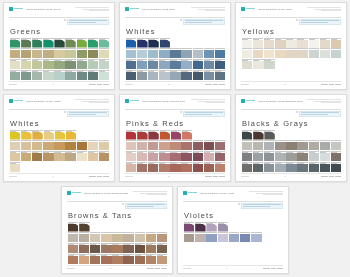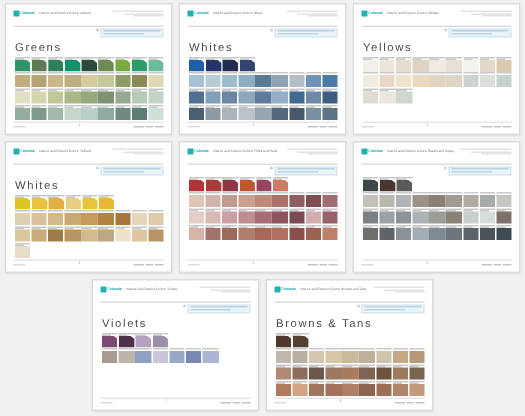--- a/index.html
+++ b/index.html
@@ -1185,20 +1185,21 @@
           </div>
         </div>
         <div class="headrule"></div>
         <div class="inforow">
           <div class="info-dot"></div>
           <div class="infobox" title="Colors shown are approximate and may vary from actual paint.">
             <div class="line"></div>
             <div class="line w70"></div>
           </div>
         </div>
+        <div class="cardtitle">Pinks &amp; Reds</div>
         <div class="swatch-area">
           <div class="swatch-row">
             <div class="swatch folded" title="Crimson">
               <div class="swatch-label">
                 <i></i>
                 <i class="w60"></i>
               </div>
               <div class="swatch-chip" style="background: rgb(180, 50, 56);"></div>
             </div>
             <div class="swatch folded" title="Brick Red">
@@ -1459,20 +1460,21 @@
           </div>
         </div>
         <div class="headrule"></div>
         <div class="inforow">
           <div class="info-dot"></div>
           <div class="infobox" title="Colors shown are approximate and may vary from actual paint.">
             <div class="line"></div>
             <div class="line w70"></div>
           </div>
         </div>
+        <div class="cardtitle">Blacks &amp; Grays</div>
         <div class="swatch-area">
           <div class="swatch-row">
             <div class="swatch folded" title="Onyx">
               <div class="swatch-label">
                 <i></i>
                 <i class="w60"></i>
               </div>
               <div class="swatch-chip" style="background: rgb(60, 71, 72);"></div>
             </div>
             <div class="swatch folded" title="Espresso">
@@ -1699,371 +1701,371 @@
         </div>
       </div>
     </div>
     <div class="grid-row centered">
       <div class="card">
         <div class="cardhead">
           <div class="logo">
             <div class="logo-mark"></div>
             <div class="logo-word">Colorade</div>
           </div>
-          <div class="head-sub">Interior and Exterior Colors: Violets</div>
+          <div class="head-sub">Interior and Exterior Colors: Browns and Tans</div>
           <div class="head-right">
             <div class="line s1"></div>
             <div class="line s2"></div>
             <div class="line s3"></div>
           </div>
         </div>
         <div class="headrule"></div>
         <div class="inforow">
           <div class="info-dot"></div>
           <div class="infobox" title="Colors shown are approximate and may vary from actual paint.">
             <div class="line"></div>
             <div class="line w70"></div>
           </div>
         </div>
-        <div class="cardtitle">Violets</div>
+        <div class="cardtitle">Browns &amp; Tans</div>
         <div class="swatch-area">
           <div class="swatch-row">
-            <div class="swatch folded" title="Royal Violet">
-              <div class="swatch-label">
-                <i></i>
-                <i class="w60"></i>
-              </div>
-              <div class="swatch-chip" style="background: rgb(122, 74, 114);"></div>
-            </div>
-            <div class="swatch folded" title="Aubergine">
-              <div class="swatch-label">
-                <i></i>
-                <i class="w60"></i>
-              </div>
-              <div class="swatch-chip" style="background: rgb(78, 48, 72);"></div>
-            </div>
-            <div class="swatch folded" title="Lilac Dusk">
-              <div class="swatch-label">
-                <i></i>
-                <i class="w60"></i>
-              </div>
-              <div class="swatch-chip" style="background: rgb(180, 162, 189);"></div>
-            </div>
-            <div class="swatch folded" title="Heather">
-              <div class="swatch-label">
-                <i></i>
-                <i class="w60"></i>
-              </div>
-              <div class="swatch-chip" style="background: rgb(154, 143, 168);"></div>
-            </div>
-          </div>
-          <div class="swatch-row">
-            <div class="swatch" title="Taupe Violet">
-              <div class="swatch-label">
-                <i></i>
-                <i class="w60"></i>
-              </div>
-              <div class="swatch-chip" style="background: rgb(167, 154, 143);"></div>
+            <div class="swatch folded" title="Dark Walnut">
+              <div class="swatch-label">
+                <i></i>
+                <i class="w60"></i>
+              </div>
+              <div class="swatch-chip" style="background: rgb(77, 58, 44);"></div>
+            </div>
+            <div class="swatch folded" title="Coffee">
+              <div class="swatch-label">
+                <i></i>
+                <i class="w60"></i>
+              </div>
+              <div class="swatch-chip" style="background: rgb(84, 65, 47);"></div>
+            </div>
+          </div>
+          <div class="swatch-row">
+            <div class="swatch" title="Greige">
+              <div class="swatch-label">
+                <i></i>
+                <i class="w60"></i>
+              </div>
+              <div class="swatch-chip" style="background: rgb(192, 184, 172);"></div>
             </div>
             <div class="swatch" title="Mushroom">
               <div class="swatch-label">
                 <i></i>
                 <i class="w60"></i>
               </div>
-              <div class="swatch-chip" style="background: rgb(191, 179, 174);"></div>
-            </div>
-            <div class="swatch" title="Periwinkle">
-              <div class="swatch-label">
-                <i></i>
-                <i class="w60"></i>
-              </div>
-              <div class="swatch-chip" style="background: rgb(143, 160, 196);"></div>
-            </div>
-            <div class="swatch" title="Lavender Mist">
-              <div class="swatch-label">
-                <i></i>
-                <i class="w60"></i>
-              </div>
-              <div class="swatch-chip" style="background: rgb(200, 198, 216);"></div>
-            </div>
-            <div class="swatch" title="Wisteria">
-              <div class="swatch-label">
-                <i></i>
-                <i class="w60"></i>
-              </div>
-              <div class="swatch-chip" style="background: rgb(154, 167, 198);"></div>
-            </div>
-            <div class="swatch" title="Blue Violet">
-              <div class="swatch-label">
-                <i></i>
-                <i class="w60"></i>
-              </div>
-              <div class="swatch-chip" style="background: rgb(120, 136, 176);"></div>
-            </div>
-            <div class="swatch" title="Pale Iris">
-              <div class="swatch-label">
-                <i></i>
-                <i class="w60"></i>
-              </div>
-              <div class="swatch-chip" style="background: rgb(170, 182, 210);"></div>
+              <div class="swatch-chip" style="background: rgb(184, 175, 163);"></div>
+            </div>
+            <div class="swatch" title="Oatmeal">
+              <div class="swatch-label">
+                <i></i>
+                <i class="w60"></i>
+              </div>
+              <div class="swatch-chip" style="background: rgb(211, 199, 178);"></div>
+            </div>
+            <div class="swatch" title="Sand">
+              <div class="swatch-label">
+                <i></i>
+                <i class="w60"></i>
+              </div>
+              <div class="swatch-chip" style="background: rgb(216, 198, 167);"></div>
+            </div>
+            <div class="swatch" title="Dune">
+              <div class="swatch-label">
+                <i></i>
+                <i class="w60"></i>
+              </div>
+              <div class="swatch-chip" style="background: rgb(203, 185, 156);"></div>
+            </div>
+            <div class="swatch" title="Stone Tan">
+              <div class="swatch-label">
+                <i></i>
+                <i class="w60"></i>
+              </div>
+              <div class="swatch-chip" style="background: rgb(191, 177, 156);"></div>
+            </div>
+            <div class="swatch" title="Linen Tan">
+              <div class="swatch-label">
+                <i></i>
+                <i class="w60"></i>
+              </div>
+              <div class="swatch-chip" style="background: rgb(207, 194, 171);"></div>
+            </div>
+            <div class="swatch" title="Buckskin">
+              <div class="swatch-label">
+                <i></i>
+                <i class="w60"></i>
+              </div>
+              <div class="swatch-chip" style="background: rgb(197, 168, 134);"></div>
+            </div>
+            <div class="swatch" title="Camel">
+              <div class="swatch-label">
+                <i></i>
+                <i class="w60"></i>
+              </div>
+              <div class="swatch-chip" style="background: rgb(185, 151, 122);"></div>
+            </div>
+          </div>
+          <div class="swatch-row">
+            <div class="swatch" title="Clay">
+              <div class="swatch-label">
+                <i></i>
+                <i class="w60"></i>
+              </div>
+              <div class="swatch-chip" style="background: rgb(176, 138, 115);"></div>
+            </div>
+            <div class="swatch" title="Cocoa">
+              <div class="swatch-label">
+                <i></i>
+                <i class="w60"></i>
+              </div>
+              <div class="swatch-chip" style="background: rgb(141, 110, 92);"></div>
+            </div>
+            <div class="swatch" title="Umber">
+              <div class="swatch-label">
+                <i></i>
+                <i class="w60"></i>
+              </div>
+              <div class="swatch-chip" style="background: rgb(106, 88, 75);"></div>
+            </div>
+            <div class="swatch" title="Chestnut">
+              <div class="swatch-label">
+                <i></i>
+                <i class="w60"></i>
+              </div>
+              <div class="swatch-chip" style="background: rgb(156, 119, 97);"></div>
+            </div>
+            <div class="swatch" title="Sienna">
+              <div class="swatch-label">
+                <i></i>
+                <i class="w60"></i>
+              </div>
+              <div class="swatch-chip" style="background: rgb(168, 122, 94);"></div>
+            </div>
+            <div class="swatch" title="Mocha">
+              <div class="swatch-label">
+                <i></i>
+                <i class="w60"></i>
+              </div>
+              <div class="swatch-chip" style="background: rgb(126, 98, 82);"></div>
+            </div>
+            <div class="swatch" title="Chocolate">
+              <div class="swatch-label">
+                <i></i>
+                <i class="w60"></i>
+              </div>
+              <div class="swatch-chip" style="background: rgb(109, 82, 63);"></div>
+            </div>
+            <div class="swatch" title="Pecan">
+              <div class="swatch-label">
+                <i></i>
+                <i class="w60"></i>
+              </div>
+              <div class="swatch-chip" style="background: rgb(155, 122, 95);"></div>
+            </div>
+            <div class="swatch" title="Bark">
+              <div class="swatch-label">
+                <i></i>
+                <i class="w60"></i>
+              </div>
+              <div class="swatch-chip" style="background: rgb(122, 100, 80);"></div>
+            </div>
+          </div>
+          <div class="swatch-row">
+            <div class="swatch" title="Terracotta">
+              <div class="swatch-label">
+                <i></i>
+                <i class="w60"></i>
+              </div>
+              <div class="swatch-chip" style="background: rgb(176, 123, 93);"></div>
+            </div>
+            <div class="swatch" title="Apricot Tan">
+              <div class="swatch-label">
+                <i></i>
+                <i class="w60"></i>
+              </div>
+              <div class="swatch-chip" style="background: rgb(212, 164, 130);"></div>
+            </div>
+            <div class="swatch" title="Saddle">
+              <div class="swatch-label">
+                <i></i>
+                <i class="w60"></i>
+              </div>
+              <div class="swatch-chip" style="background: rgb(160, 117, 90);"></div>
+            </div>
+            <div class="swatch" title="Rust Brown">
+              <div class="swatch-label">
+                <i></i>
+                <i class="w60"></i>
+              </div>
+              <div class="swatch-chip" style="background: rgb(165, 113, 90);"></div>
+            </div>
+            <div class="swatch" title="Copper">
+              <div class="swatch-label">
+                <i></i>
+                <i class="w60"></i>
+              </div>
+              <div class="swatch-chip" style="background: rgb(176, 126, 98);"></div>
+            </div>
+            <div class="swatch" title="Russet">
+              <div class="swatch-label">
+                <i></i>
+                <i class="w60"></i>
+              </div>
+              <div class="swatch-chip" style="background: rgb(142, 100, 80);"></div>
+            </div>
+            <div class="swatch" title="Cinnamon">
+              <div class="swatch-label">
+                <i></i>
+                <i class="w60"></i>
+              </div>
+              <div class="swatch-chip" style="background: rgb(157, 111, 85);"></div>
+            </div>
+            <div class="swatch" title="Amber Brown">
+              <div class="swatch-label">
+                <i></i>
+                <i class="w60"></i>
+              </div>
+              <div class="swatch-chip" style="background: rgb(176, 132, 104);"></div>
+            </div>
+            <div class="swatch" title="Praline">
+              <div class="swatch-label">
+                <i></i>
+                <i class="w60"></i>
+              </div>
+              <div class="swatch-chip" style="background: rgb(195, 154, 121);"></div>
             </div>
           </div>
         </div>
         <div class="cardfoot">
           <div class="foot-left">
             <i></i>
           </div>
-          <div class="foot-page">7</div>
+          <div class="foot-page">8</div>
           <div class="foot-right">
             <i class="a"></i>
             <i class="b"></i>
             <i class="c"></i>
           </div>
         </div>
       </div>
       <div class="card">
         <div class="cardhead">
           <div class="logo">
             <div class="logo-mark"></div>
             <div class="logo-word">Colorade</div>
           </div>
-          <div class="head-sub">Interior and Exterior Colors: Browns and Tans</div>
+          <div class="head-sub">Interior and Exterior Colors: Violets</div>
           <div class="head-right">
             <div class="line s1"></div>
             <div class="line s2"></div>
             <div class="line s3"></div>
           </div>
         </div>
         <div class="headrule"></div>
         <div class="inforow">
           <div class="info-dot"></div>
           <div class="infobox" title="Colors shown are approximate and may vary from actual paint.">
             <div class="line"></div>
             <div class="line w70"></div>
           </div>
         </div>
-        <div class="cardtitle">Browns &amp; Tans</div>
+        <div class="cardtitle">Violets</div>
         <div class="swatch-area">
           <div class="swatch-row">
-            <div class="swatch folded" title="Dark Walnut">
-              <div class="swatch-label">
-                <i></i>
-                <i class="w60"></i>
-              </div>
-              <div class="swatch-chip" style="background: rgb(77, 58, 44);"></div>
-            </div>
-            <div class="swatch folded" title="Coffee">
-              <div class="swatch-label">
-                <i></i>
-                <i class="w60"></i>
-              </div>
-              <div class="swatch-chip" style="background: rgb(84, 65, 47);"></div>
-            </div>
-          </div>
-          <div class="swatch-row">
-            <div class="swatch" title="Greige">
-              <div class="swatch-label">
-                <i></i>
-                <i class="w60"></i>
-              </div>
-              <div class="swatch-chip" style="background: rgb(192, 184, 172);"></div>
+            <div class="swatch folded" title="Royal Violet">
+              <div class="swatch-label">
+                <i></i>
+                <i class="w60"></i>
+              </div>
+              <div class="swatch-chip" style="background: rgb(122, 74, 114);"></div>
+            </div>
+            <div class="swatch folded" title="Aubergine">
+              <div class="swatch-label">
+                <i></i>
+                <i class="w60"></i>
+              </div>
+              <div class="swatch-chip" style="background: rgb(78, 48, 72);"></div>
+            </div>
+            <div class="swatch folded" title="Lilac Dusk">
+              <div class="swatch-label">
+                <i></i>
+                <i class="w60"></i>
+              </div>
+              <div class="swatch-chip" style="background: rgb(180, 162, 189);"></div>
+            </div>
+            <div class="swatch folded" title="Heather">
+              <div class="swatch-label">
+                <i></i>
+                <i class="w60"></i>
+              </div>
+              <div class="swatch-chip" style="background: rgb(154, 143, 168);"></div>
+            </div>
+          </div>
+          <div class="swatch-row">
+            <div class="swatch" title="Taupe Violet">
+              <div class="swatch-label">
+                <i></i>
+                <i class="w60"></i>
+              </div>
+              <div class="swatch-chip" style="background: rgb(167, 154, 143);"></div>
             </div>
             <div class="swatch" title="Mushroom">
               <div class="swatch-label">
                 <i></i>
                 <i class="w60"></i>
               </div>
-              <div class="swatch-chip" style="background: rgb(184, 175, 163);"></div>
-            </div>
-            <div class="swatch" title="Oatmeal">
-              <div class="swatch-label">
-                <i></i>
-                <i class="w60"></i>
-              </div>
-              <div class="swatch-chip" style="background: rgb(211, 199, 178);"></div>
-            </div>
-            <div class="swatch" title="Sand">
-              <div class="swatch-label">
-                <i></i>
-                <i class="w60"></i>
-              </div>
-              <div class="swatch-chip" style="background: rgb(216, 198, 167);"></div>
-            </div>
-            <div class="swatch" title="Dune">
-              <div class="swatch-label">
-                <i></i>
-                <i class="w60"></i>
-              </div>
-              <div class="swatch-chip" style="background: rgb(203, 185, 156);"></div>
-            </div>
-            <div class="swatch" title="Stone Tan">
-              <div class="swatch-label">
-                <i></i>
-                <i class="w60"></i>
-              </div>
-              <div class="swatch-chip" style="background: rgb(191, 177, 156);"></div>
-            </div>
-            <div class="swatch" title="Linen Tan">
-              <div class="swatch-label">
-                <i></i>
-                <i class="w60"></i>
-              </div>
-              <div class="swatch-chip" style="background: rgb(207, 194, 171);"></div>
-            </div>
-            <div class="swatch" title="Buckskin">
-              <div class="swatch-label">
-                <i></i>
-                <i class="w60"></i>
-              </div>
-              <div class="swatch-chip" style="background: rgb(197, 168, 134);"></div>
-            </div>
-            <div class="swatch" title="Camel">
-              <div class="swatch-label">
-                <i></i>
-                <i class="w60"></i>
-              </div>
-              <div class="swatch-chip" style="background: rgb(185, 151, 122);"></div>
-            </div>
-          </div>
-          <div class="swatch-row">
-            <div class="swatch" title="Clay">
-              <div class="swatch-label">
-                <i></i>
-                <i class="w60"></i>
-              </div>
-              <div class="swatch-chip" style="background: rgb(176, 138, 115);"></div>
-            </div>
-            <div class="swatch" title="Cocoa">
-              <div class="swatch-label">
-                <i></i>
-                <i class="w60"></i>
-              </div>
-              <div class="swatch-chip" style="background: rgb(141, 110, 92);"></div>
-            </div>
-            <div class="swatch" title="Umber">
-              <div class="swatch-label">
-                <i></i>
-                <i class="w60"></i>
-              </div>
-              <div class="swatch-chip" style="background: rgb(106, 88, 75);"></div>
-            </div>
-            <div class="swatch" title="Chestnut">
-              <div class="swatch-label">
-                <i></i>
-                <i class="w60"></i>
-              </div>
-              <div class="swatch-chip" style="background: rgb(156, 119, 97);"></div>
-            </div>
-            <div class="swatch" title="Sienna">
-              <div class="swatch-label">
-                <i></i>
-                <i class="w60"></i>
-              </div>
-              <div class="swatch-chip" style="background: rgb(168, 122, 94);"></div>
-            </div>
-            <div class="swatch" title="Mocha">
-              <div class="swatch-label">
-                <i></i>
-                <i class="w60"></i>
-              </div>
-              <div class="swatch-chip" style="background: rgb(126, 98, 82);"></div>
-            </div>
-            <div class="swatch" title="Chocolate">
-              <div class="swatch-label">
-                <i></i>
-                <i class="w60"></i>
-              </div>
-              <div class="swatch-chip" style="background: rgb(109, 82, 63);"></div>
-            </div>
-            <div class="swatch" title="Pecan">
-              <div class="swatch-label">
-                <i></i>
-                <i class="w60"></i>
-              </div>
-              <div class="swatch-chip" style="background: rgb(155, 122, 95);"></div>
-            </div>
-            <div class="swatch" title="Bark">
-              <div class="swatch-label">
-                <i></i>
-                <i class="w60"></i>
-              </div>
-              <div class="swatch-chip" style="background: rgb(122, 100, 80);"></div>
-            </div>
-          </div>
-          <div class="swatch-row">
-            <div class="swatch" title="Terracotta">
-              <div class="swatch-label">
-                <i></i>
-                <i class="w60"></i>
-              </div>
-              <div class="swatch-chip" style="background: rgb(176, 123, 93);"></div>
-            </div>
-            <div class="swatch" title="Apricot Tan">
-              <div class="swatch-label">
-                <i></i>
-                <i class="w60"></i>
-              </div>
-              <div class="swatch-chip" style="background: rgb(212, 164, 130);"></div>
-            </div>
-            <div class="swatch" title="Saddle">
-              <div class="swatch-label">
-                <i></i>
-                <i class="w60"></i>
-              </div>
-              <div class="swatch-chip" style="background: rgb(160, 117, 90);"></div>
-            </div>
-            <div class="swatch" title="Rust Brown">
-              <div class="swatch-label">
-                <i></i>
-                <i class="w60"></i>
-              </div>
-              <div class="swatch-chip" style="background: rgb(165, 113, 90);"></div>
-            </div>
-            <div class="swatch" title="Copper">
-              <div class="swatch-label">
-                <i></i>
-                <i class="w60"></i>
-              </div>
-              <div class="swatch-chip" style="background: rgb(176, 126, 98);"></div>
-            </div>
-            <div class="swatch" title="Russet">
-              <div class="swatch-label">
-                <i></i>
-                <i class="w60"></i>
-              </div>
-              <div class="swatch-chip" style="background: rgb(142, 100, 80);"></div>
-            </div>
-            <div class="swatch" title="Cinnamon">
-              <div class="swatch-label">
-                <i></i>
-                <i class="w60"></i>
-              </div>
-              <div class="swatch-chip" style="background: rgb(157, 111, 85);"></div>
-            </div>
-            <div class="swatch" title="Amber Brown">
-              <div class="swatch-label">
-                <i></i>
-                <i class="w60"></i>
-              </div>
-              <div class="swatch-chip" style="background: rgb(176, 132, 104);"></div>
-            </div>
-            <div class="swatch" title="Praline">
-              <div class="swatch-label">
-                <i></i>
-                <i class="w60"></i>
-              </div>
-              <div class="swatch-chip" style="background: rgb(195, 154, 121);"></div>
+              <div class="swatch-chip" style="background: rgb(191, 179, 174);"></div>
+            </div>
+            <div class="swatch" title="Periwinkle">
+              <div class="swatch-label">
+                <i></i>
+                <i class="w60"></i>
+              </div>
+              <div class="swatch-chip" style="background: rgb(143, 160, 196);"></div>
+            </div>
+            <div class="swatch" title="Lavender Mist">
+              <div class="swatch-label">
+                <i></i>
+                <i class="w60"></i>
+              </div>
+              <div class="swatch-chip" style="background: rgb(200, 198, 216);"></div>
+            </div>
+            <div class="swatch" title="Wisteria">
+              <div class="swatch-label">
+                <i></i>
+                <i class="w60"></i>
+              </div>
+              <div class="swatch-chip" style="background: rgb(154, 167, 198);"></div>
+            </div>
+            <div class="swatch" title="Blue Violet">
+              <div class="swatch-label">
+                <i></i>
+                <i class="w60"></i>
+              </div>
+              <div class="swatch-chip" style="background: rgb(120, 136, 176);"></div>
+            </div>
+            <div class="swatch" title="Pale Iris">
+              <div class="swatch-label">
+                <i></i>
+                <i class="w60"></i>
+              </div>
+              <div class="swatch-chip" style="background: rgb(170, 182, 210);"></div>
             </div>
           </div>
         </div>
         <div class="cardfoot">
           <div class="foot-left">
             <i></i>
           </div>
-          <div class="foot-page">8</div>
+          <div class="foot-page">7</div>
           <div class="foot-right">
             <i class="a"></i>
             <i class="b"></i>
             <i class="c"></i>
           </div>
         </div>
       </div>
     </div>
   </div>
 

